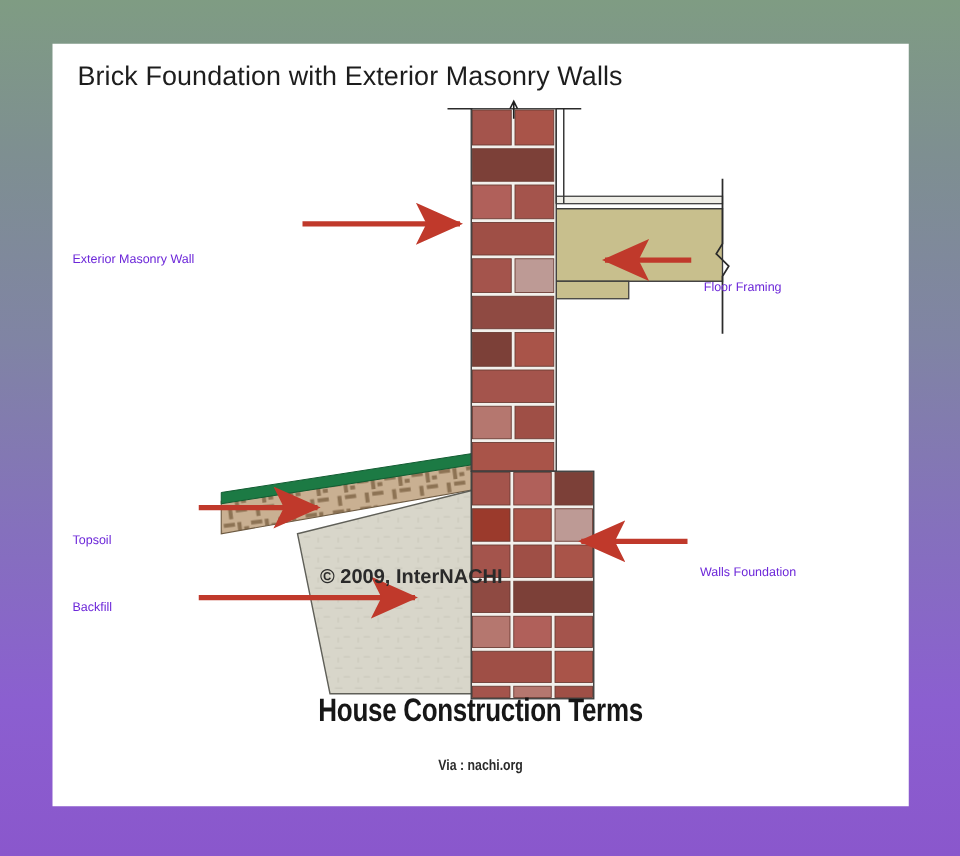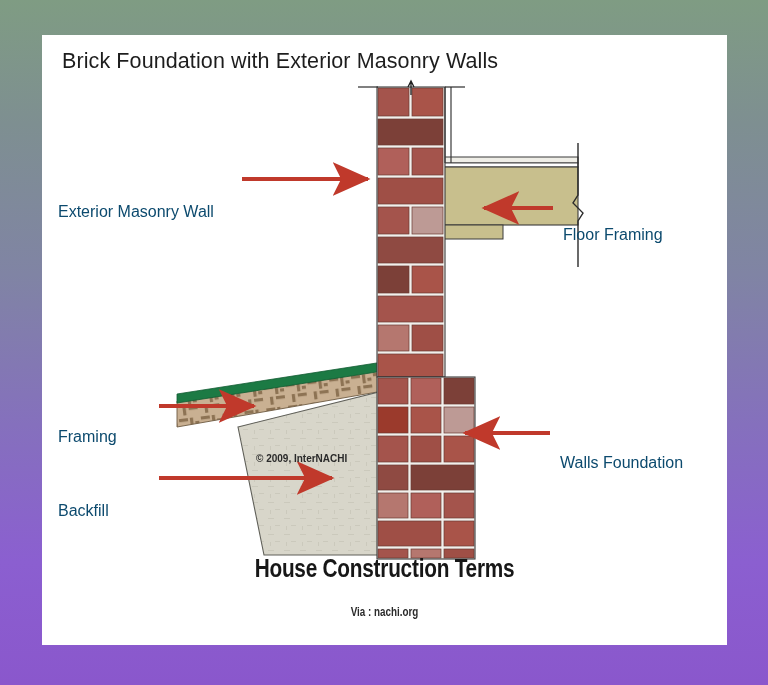--- a/index.html
+++ b/index.html
@@ -21,32 +21,32 @@
     background: #ffffff;
   }
   #svgroot { position: absolute; left: 0; top: 0; width: 685px; height: 610px; display: block; }
 
   .ttl {
     position: absolute; left: 20px; top: 14px;
     font-size: 21.5px; color: #1d1d1d; letter-spacing: 0.1px;
     white-space: nowrap;
   }
   .lbl {
-    position: absolute; font-size: 16px; color: #0c4a6e;
+    position: absolute; font-size: 10px; color: #6d28d9;
     white-space: nowrap; line-height: 1.28;
   }
   .lbl.r { text-align: right; }
   #lbl-wall     { left: 16px;  top: 167px; }
   #lbl-topsoil  { left: 16px;  top: 392px; }
-  #lbl-backfill { left: 16px;  top: 466px; }
+  #lbl-backfill { left: 16px;  top: 446px; }
   #lbl-floor    { left: 521px; top: 190px; }
   #lbl-found    { left: 518px; top: 418px; }
   #copy {
     position: absolute; left: 214px; top: 418px;
-    font-size: 10px; color: #2a2a2a; white-space: nowrap;
+    font-size: 16px; color: #2a2a2a; white-space: nowrap;
     font-family: "Liberation Sans", sans-serif; font-weight: 600;
   }
   #caption {
     position: absolute; left: 0; top: 518px; width: 685px;
     text-align: center; font-size: 26px; font-weight: bold;
     color: #171717; letter-spacing: -0.3px;
     transform: scaleX(0.80); transform-origin: center top;
   }
   #via {
     position: absolute; left: 0; top: 570px; width: 685px;
@@ -177,21 +177,21 @@
         <line x1="511" y1="173" x2="442" y2="173" marker-end="url(#arwL)"></line>
         <line x1="117" y1="371" x2="212" y2="371" marker-end="url(#arwR)"></line>
         <line x1="117" y1="443" x2="290" y2="443" marker-end="url(#arwR)"></line>
         <line x1="508" y1="398" x2="423" y2="398" marker-end="url(#arwL)"></line>
       </g>
     </svg>
 
     <div class="ttl">Brick Foundation with Exterior Masonry Walls</div>
 
     <div class="lbl" id="lbl-wall">Exterior Masonry Wall</div>
-    <div class="lbl" id="lbl-topsoil">Framing</div>
+    <div class="lbl" id="lbl-topsoil">Topsoil</div>
     <div class="lbl" id="lbl-backfill">Backfill</div>
     <div class="lbl r" id="lbl-floor">Floor Framing</div>
     <div class="lbl r" id="lbl-found">
       <div>Walls Foundation</div>
     </div>
 
     <div id="copy">© 2009, InterNACHI</div>
     <div id="caption">House Construction Terms</div>
     <div id="via">Via : nachi.org</div>
   </div>

